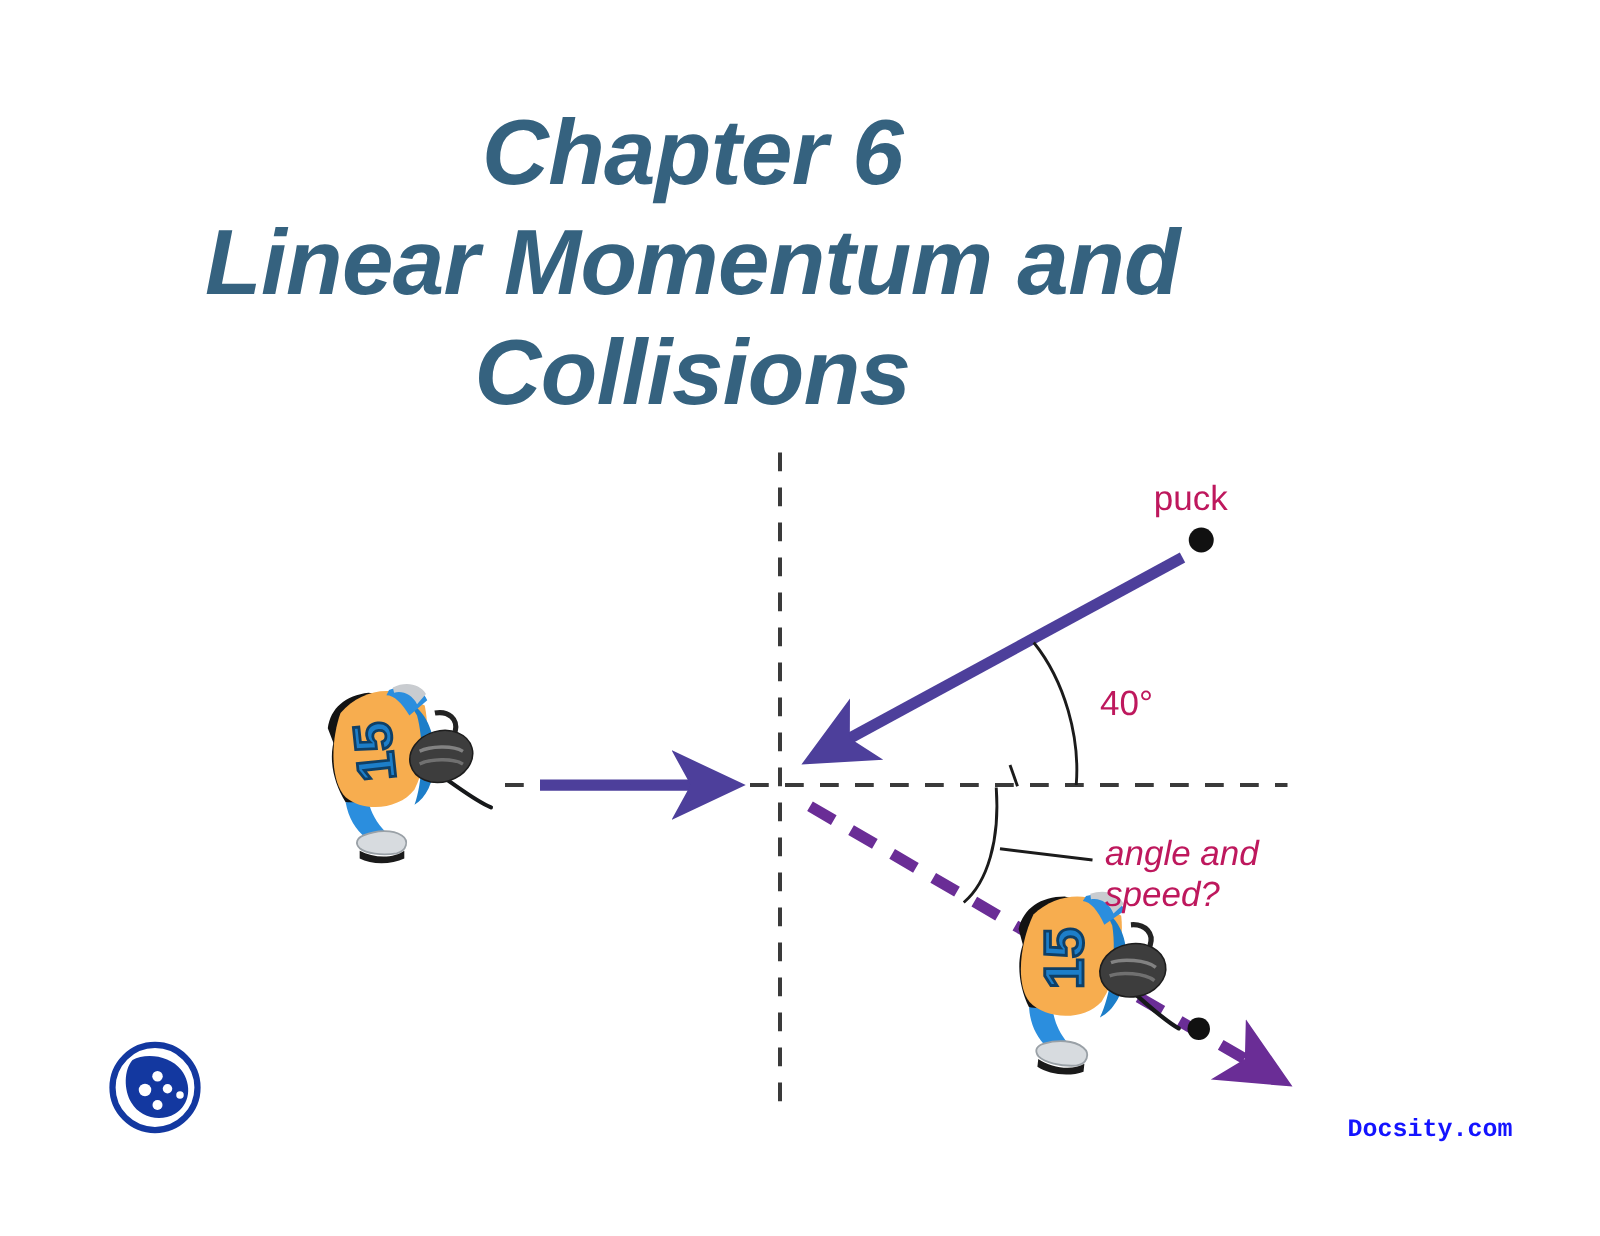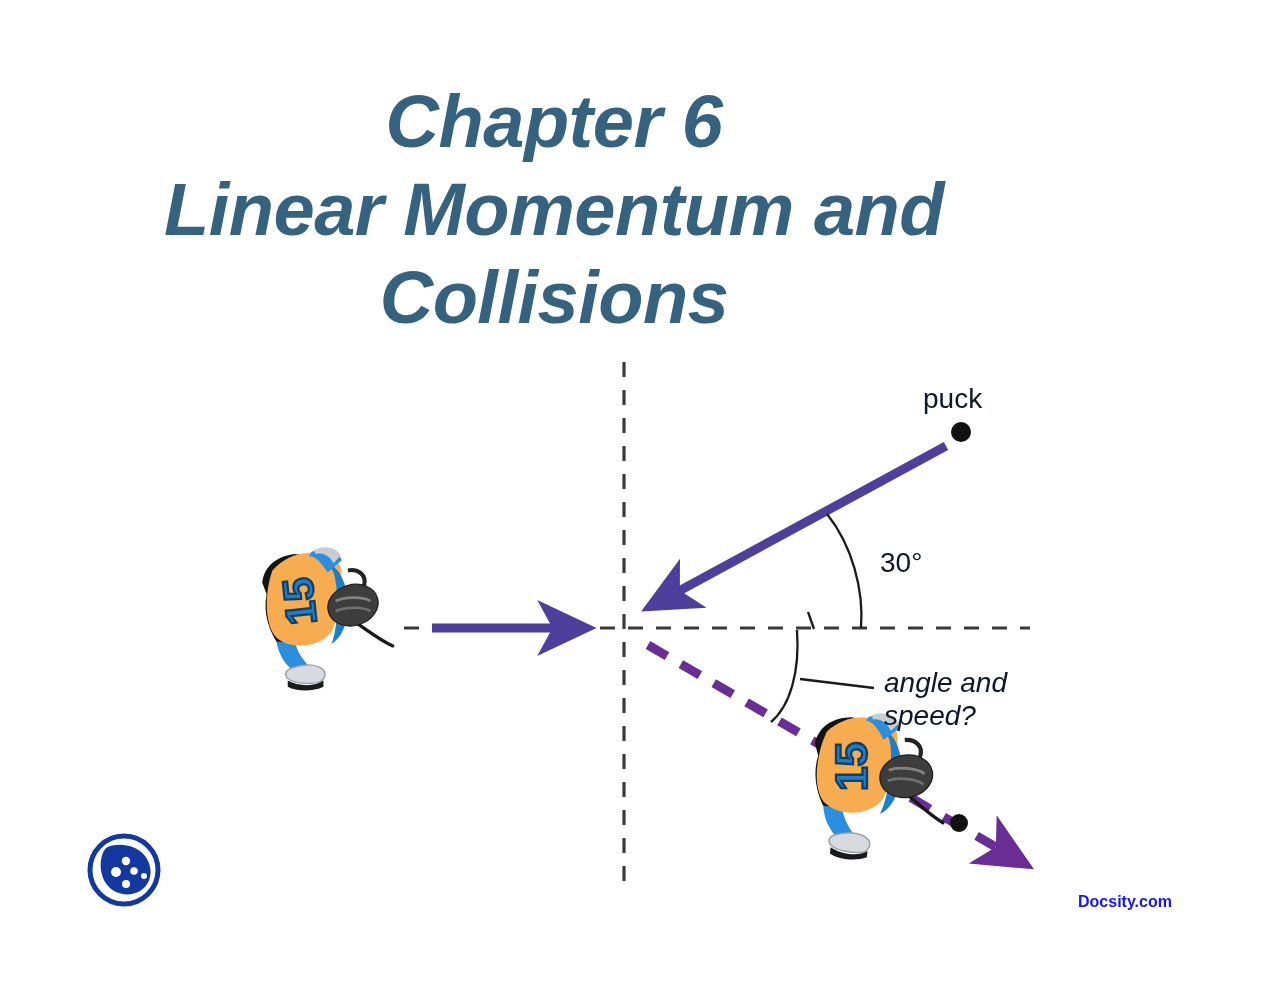--- a/index.html
+++ b/index.html
@@ -36,33 +36,33 @@
     position: absolute;
     left: 0;
     top: 0;
     width: 1280px;
     height: 989px;
   }
   .lbl {
     position: absolute;
     font-family: "Liberation Sans", sans-serif;
     font-size: 28px;
-    color: #0f172a;
+    color: #be185d;
     line-height: 33px;
     white-space: pre-line;
   }
   #lbl-puck   { left: 923px; top: 382px; }
   #lbl-angle  { left: 880px; top: 546px; }
   #lbl-aands  { left: 884px; top: 666px; font-style: italic; }
   #footer {
     position: absolute;
     left: 1078px;
     top: 893px;
-    font-family: Liberation Sans, sans-serif;
-    font-size: 16px;
+    font-family: Liberation Mono, monospace;
+    font-size: 20px;
     font-weight: bold;
     color: #1414ff;
     letter-spacing: 0px;
   }
   #logo {
     position: absolute;
     left: 82px;
     top: 828px;
     width: 84px;
     height: 84px;
@@ -146,21 +146,21 @@
     <g transform="translate(250,548) scale(1.02)">
       <use href="#player-art"></use>
     </g>
     <g transform="translate(806,706) rotate(6) scale(1.06)">
       <use href="#player-art"></use>
     </g>
 
   </svg>
 
   <div class="lbl" id="lbl-puck">puck</div>
-  <div class="lbl" id="lbl-angle">30°</div>
+  <div class="lbl" id="lbl-angle">40°</div>
   <div class="lbl" id="lbl-aands">angle and
 speed?</div>
 
   <svg id="logo" viewBox="0 0 84 84" xmlns="http://www.w3.org/2000/svg">
     <circle cx="42" cy="42" r="34" fill="none" stroke="#1338a0" stroke-width="5"></circle>
     <path d="M24,20 C34,14 54,16 63,28 C72,40 70,56 58,63
              C46,70 30,66 23,54 C17,44 17,28 24,20 Z" fill="#1338a0"></path>
     <circle cx="44" cy="33" r="4.2" fill="#ffffff"></circle>
     <circle cx="34" cy="44" r="5" fill="#ffffff"></circle>
     <circle cx="52" cy="43" r="3.8" fill="#ffffff"></circle>

